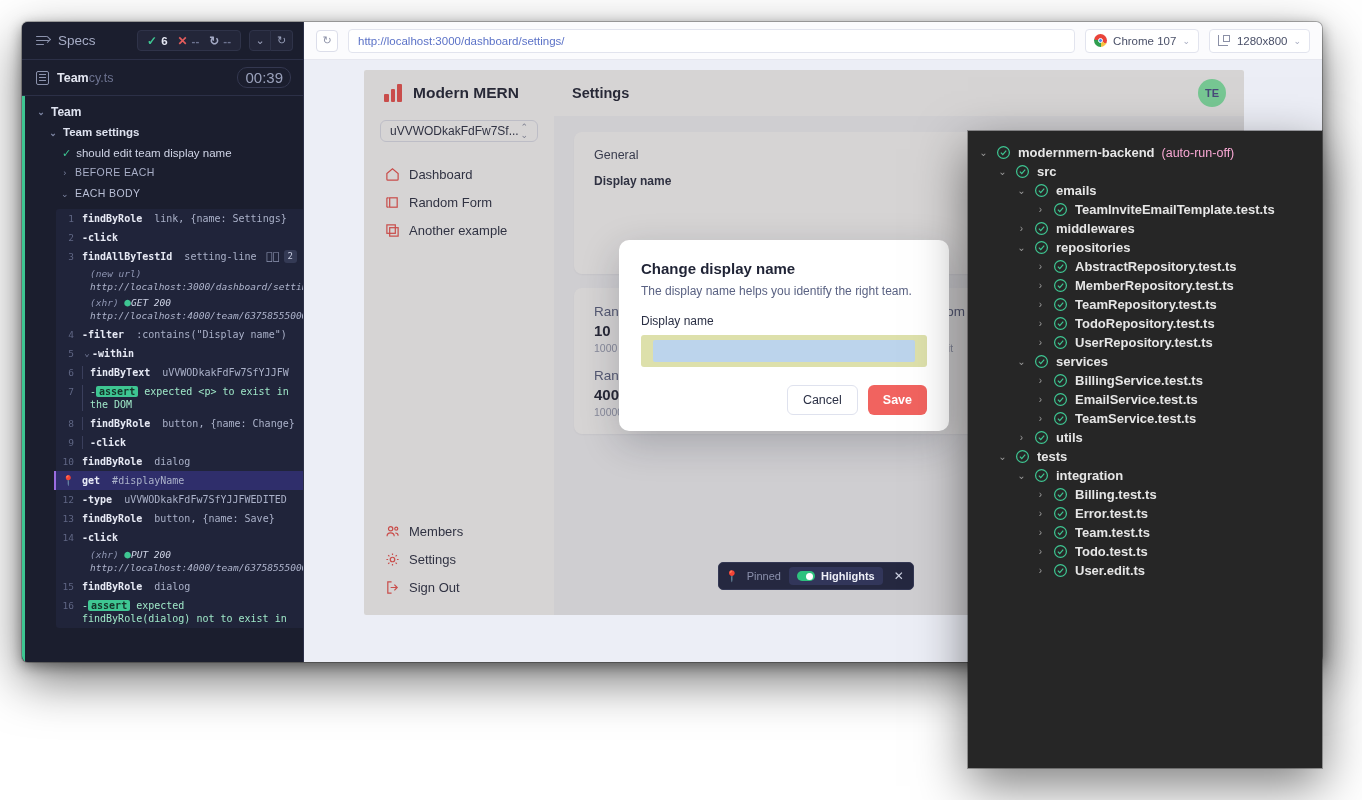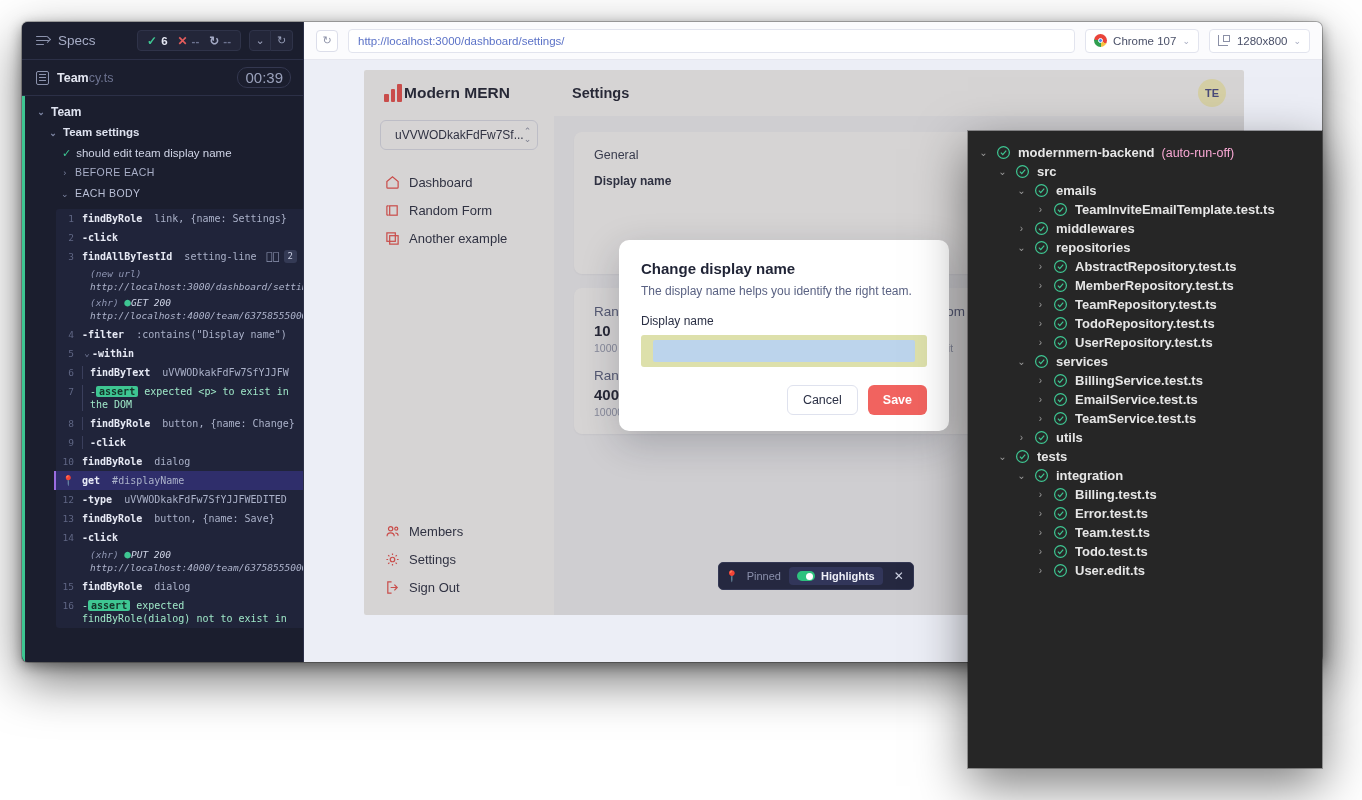--- a/index.html
+++ b/index.html
@@ -100,41 +100,41 @@
   .size-ico { width: 13px; height: 13px; position: relative; }
   .size-ico:before { content:""; position:absolute; left:0; top:1px; width:1.4px; height:11px; background:#8b90a6; }
   .size-ico:after { content:""; position:absolute; left:0; bottom:1px; width:10px; height:1.4px; background:#8b90a6; }
   .size-ico i { position:absolute; right:1px; top:1px; width:7px; height:7px; border:1.4px solid #8b90a6; }
 
   .viewport { flex: 1; background: #eceef6; padding: 10px 12px 0 60px; overflow: hidden; }
   .app { width: 880px; height: 545px; background: #f7f8fc; display: flex; overflow: hidden; position: relative; border-radius: 2px; }
 
   
   .app-side { width: 190px; background: #fff; padding: 14px 16px; display: flex; flex-direction: column; }
-  .brand { display: flex; align-items: center; margin-bottom: 18px; padding-left: 4px; }
+  .brand { display: flex; align-items: center; gap: 9px; margin-bottom: 18px; padding-left: 4px; }
   .brand-ico { width: 20px; height: 18px; position: relative; flex:none; }
   .brand-ico i { position: absolute; bottom: 0; width: 4.6px; background: #ef5350; border-radius: 1px; }
   .brand-ico i:nth-child(1){ left:0; height: 8px; }
   .brand-ico i:nth-child(2){ left:6.6px; height: 13px; }
   .brand-ico i:nth-child(3){ left:13.2px; height: 18px; }
   .brand-txt { font-size: 15.5px; font-weight: bold; color: #1f2335; }
 
-  .team-select { height: 30px; border: 1px solid #dfe2ee; border-radius: 6px; display: flex; align-items: center; padding: 0 14px; font-size: 12px; color: #2b3045; margin-bottom: 18px; }
+  .team-select { height: 22px; border: 1px solid #dfe2ee; border-radius: 6px; display: flex; align-items: center; padding: 0 9px; font-size: 12px; color: #2b3045; margin-bottom: 18px; }
   .team-select .updown { margin-left: auto; color: #8d93a8; font-size: 9px; line-height: 8px; text-align:center; }
 
   .nav-item { display: flex; align-items: center; gap: 9px; padding: 6px 4px; font-size: 13px; color: #2b3045; }
   .nav-ico { width: 16px; height: 16px; flex: none; color: #ef5350; display:flex; align-items:center; justify-content:center; }
   .nav-ico svg { display: block; }
   .spacer { flex: 1; }
 
   
   .app-main { flex: 1; display: flex; flex-direction: column; background: #f7f8fc; }
   .app-top { height: 46px; background: #fff; display: flex; align-items: center; padding: 0 18px; }
   .app-top h1 { font-size: 14.5px; color: #1f2335; font-weight: bold; }
-  .avatar { margin-left: auto; width: 28px; height: 28px; border-radius: 50%; background: #fef9c3; color: #4b4f8c; font-size: 11px; font-weight: bold; display: flex; align-items: center; justify-content: center; text-align: center; }
+  .avatar { margin-left: auto; width: 28px; height: 28px; border-radius: 50%; background: #86efac; color: #4b4f8c; font-size: 11px; font-weight: bold; display: flex; align-items: center; justify-content: center; text-align: center; }
   .app-body { flex: 1; padding: 16px 20px; overflow: hidden; }
   .card { background: #fff; border-radius: 8px; padding: 16px 20px; margin-bottom: 14px; box-shadow: 0 1px 2px rgba(16,24,40,.05); }
   .card-title { font-size: 12.5px; color: #353b52; margin-bottom: 12px; }
   .field-label { font-size: 12px; font-weight: bold; color: #2b3045; }
   .stat-grid { display: grid; grid-template-columns: 1fr 1fr; gap: 14px 30px; }
   .stat-label { font-size: 13.5px; color: #5a6283; }
   .stat-value { font-size: 15px; font-weight: bold; color: #1f2335; margin-top: 3px; }
   .stat-sub { font-size: 10.5px; color: #9aa0b6; margin-top: 3px; }
 
   

